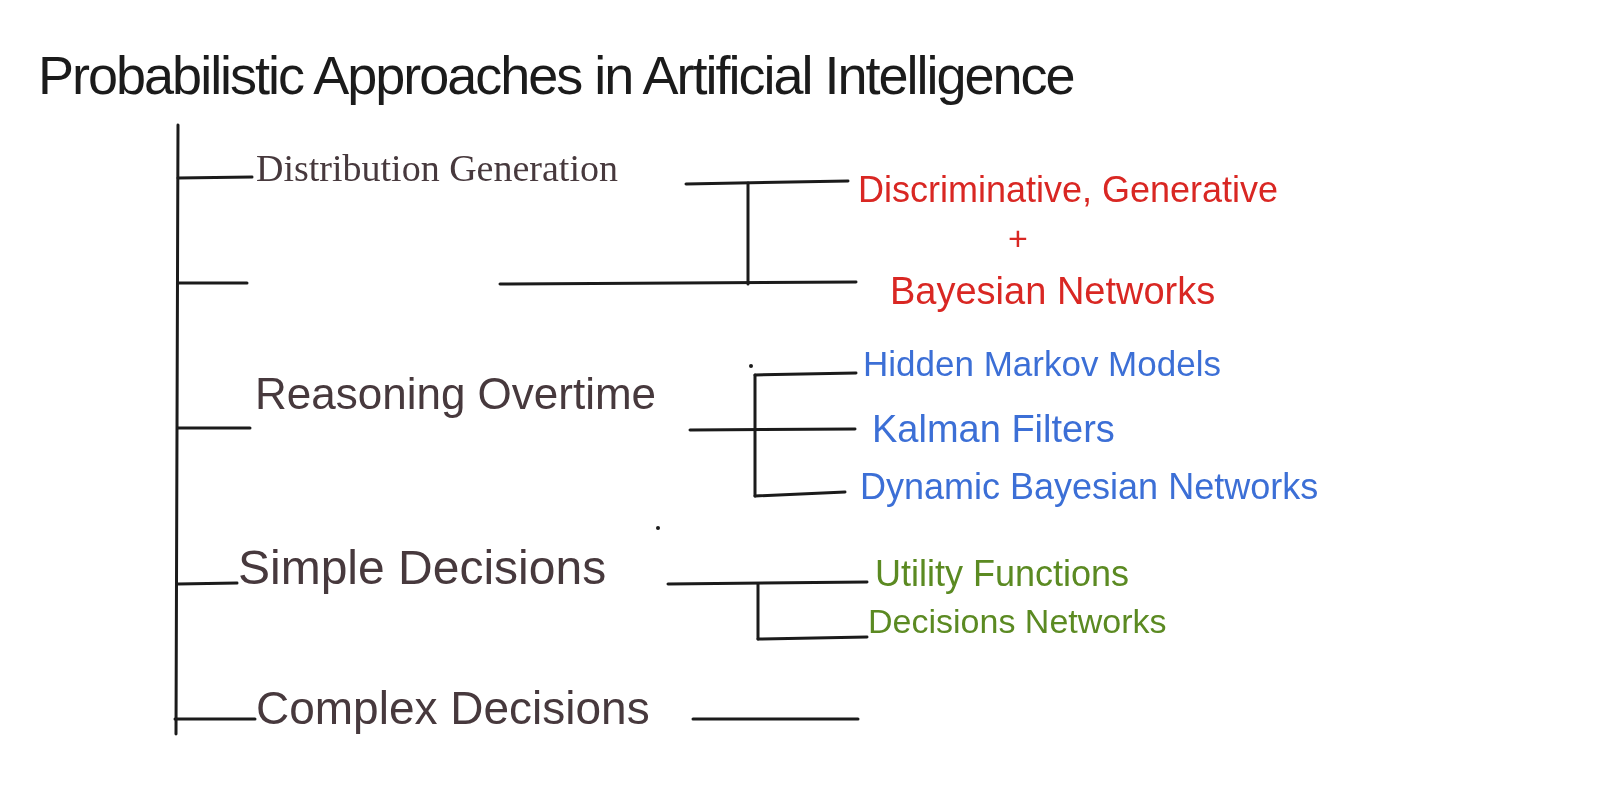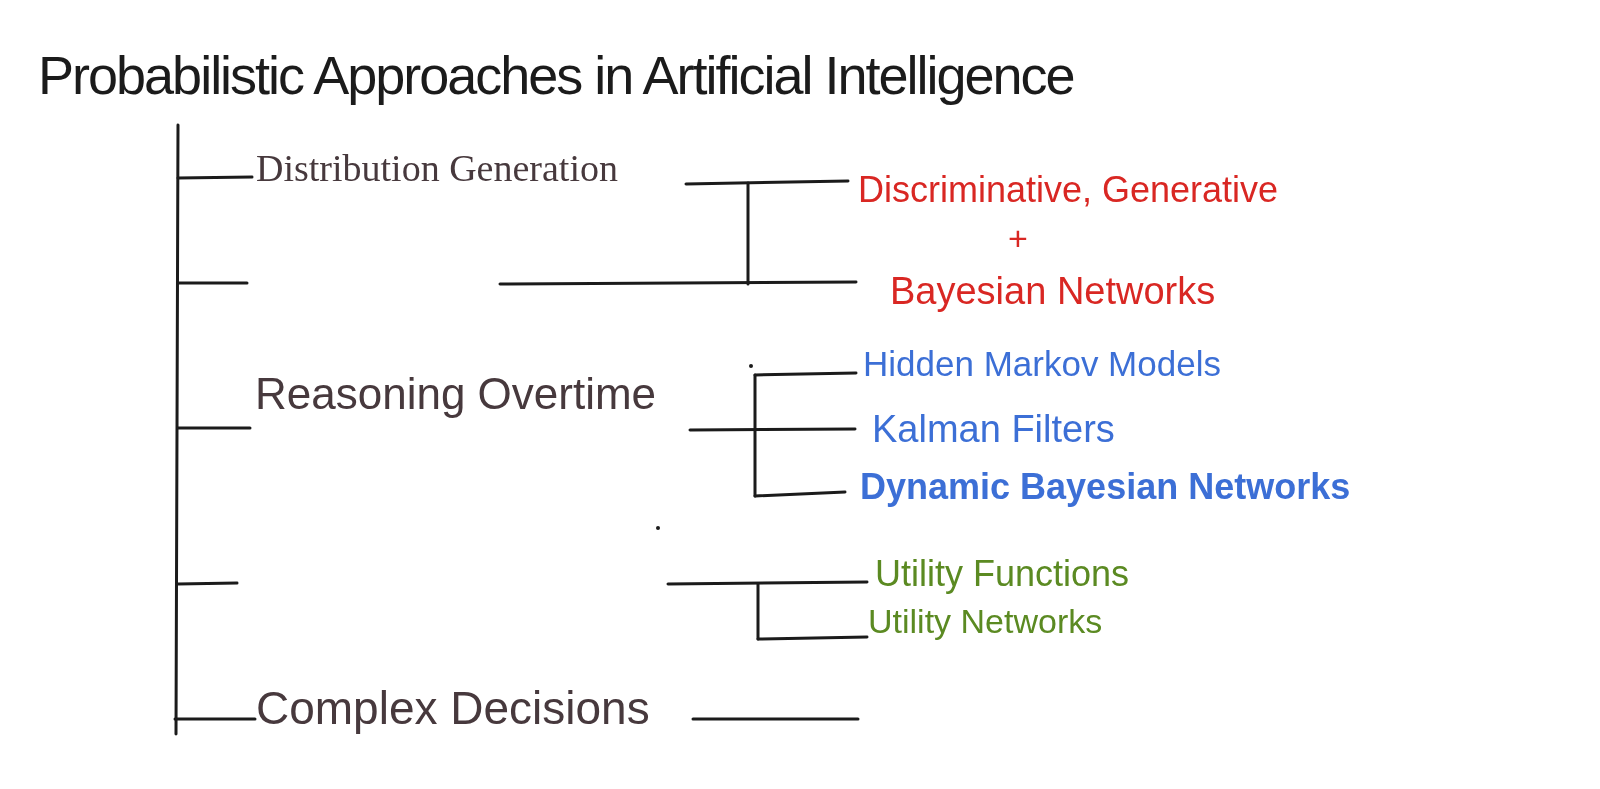--- a/index.html
+++ b/index.html
@@ -78,27 +78,28 @@
     <path class="line" d="M693,719 L858,719"></path>
 
     <circle class="dot" cx="751" cy="366" r="2"></circle>
     <circle class="dot" cx="658" cy="528" r="2"></circle>
   </svg>
 
   <div class="title" style="left:38px; top:44px;">Probabilistic Approaches in Artificial Intelligence</div>
 
   <div class="txt branch" style="left:256px; top:170px; font-size:38px;font-family:Liberation Serif, serif;">Distribution Generation</div>
   <div class="txt branch" style="left:255px; top:396px; font-size:44px;">Reasoning Overtime</div>
+  <div class="txt branch" style="left:238px; top:570px; font-size:48px;">Simple Decisions</div>
   <div class="txt branch" style="left:256px; top:710px; font-size:46px;">Complex Decisions</div>
 
   <div class="txt red" style="left:858px; top:180px; font-size:36px;">Discriminative, Generative</div>
   <div class="txt red" style="left:1008px; top:228px; font-size:34px;">+</div>
   <div class="txt red" style="left:890px; top:281px; font-size:38px;">Bayesian Networks</div>
 
   <div class="txt blue" style="left:863px; top:366px; font-size:35px;">Hidden Markov Models</div>
   <div class="txt blue" style="left:872px; top:419px; font-size:38px;margin-top:12px;">Kalman Filters</div>
-  <div class="txt blue" style="left:860px; top:489px; font-size:36px;font-weight:bold;">Dynamic Bayesian Networks</div>
+  <div class="txt blue" style="left:860px; top:489px; font-size:36px;">Dynamic Bayesian Networks</div>
 
   <div class="txt green" style="left:875px; top:576px; font-size:36px;">Utility Functions</div>
-  <div class="txt green" style="left:868px; top:623px; font-size:34px;">Utility Networks</div>
+  <div class="txt green" style="left:868px; top:623px; font-size:34px;">Decisions Networks</div>
 
 
 </div>
 
 </body></html>

